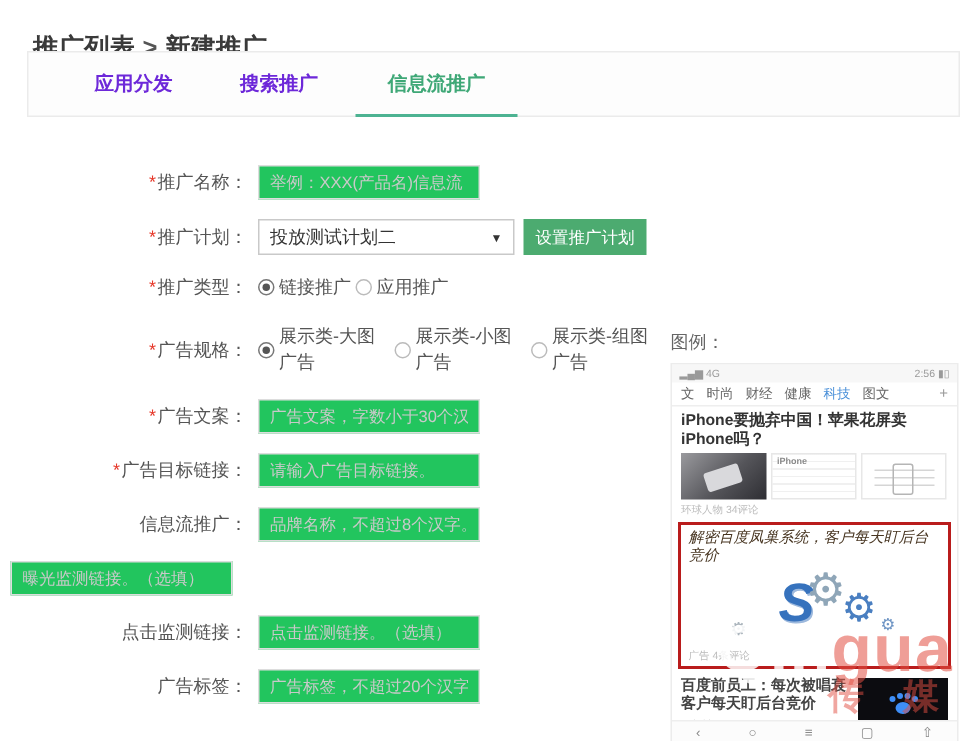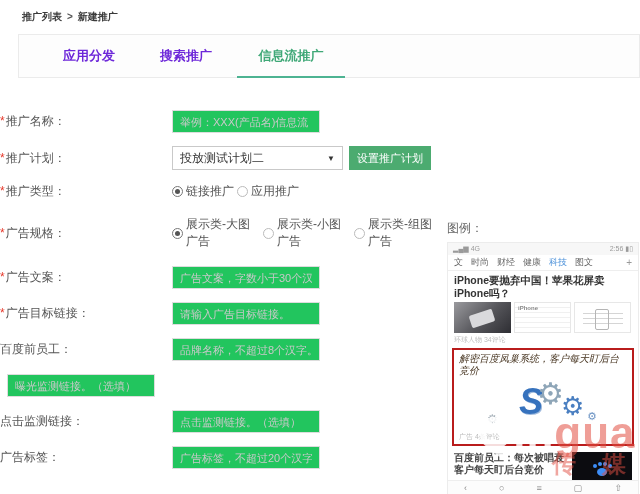--- a/index.html
+++ b/index.html
@@ -1,37 +1,37 @@
 <!DOCTYPE html>
 <html><head>
 <meta charset="utf-8">
 <style>
   * { margin:0; padding:0; box-sizing:border-box; }
   html,body { width:640px; height:494px; }
   body { font-family:"Liberation Sans", sans-serif; background:#fff; overflow:hidden; }
   .page { position:relative; width:640px; height:494px; background:#fff; overflow:hidden; }
 
   
-  .breadcrumb { position:absolute; top:10px; left:22px; font-size:10px; font-weight:bold; color:#3a3a3a; }
+  .breadcrumb { position:absolute; top:20px; left:22px; font-size:17px; font-weight:bold; color:#3a3a3a; }
   .breadcrumb .sep { margin:0 5px; color:#555; }
 
   
   .tabbar { position:absolute; top:34px; left:18px; right:0; height:44px; background:#fdfdfd;
             border:1px solid #ebebeb; display:flex; align-items:stretch; }
   .tab { width:96px; text-align:center; line-height:42px; font-size:13px; font-weight:bold;
          color:#6d28d9; position:relative; cursor:pointer; }
   .tab-1 { margin-left:22px; } .tab-2 { margin-left:1px; } .tab-3 { margin-left:9px; }
   .tab.active { color:#3fa877; }
   .tab.active::after { content:""; position:absolute; left:-6px; right:-6px; bottom:-1px; height:2px; background:#4db392; }
 
   
   .form { position:absolute; top:78px; left:0; width:445px; }
   .frow { display:flex; align-items:center; margin-bottom:13px; }
   .frow.first { margin-top:32px; }
-  .flabel { width:165px; text-align:left; font-size:12px; color:#555; flex-shrink:0; }
+  .flabel { width:165px; text-align:right; font-size:12px; color:#555; flex-shrink:0; }
   .req { color:#e6392b; margin-right:1px; font-size:12px; }
   .fctl { margin-left:7px; display:flex; align-items:center; }
   .finput { width:148px; height:23px; border:1px solid #ddd; font-size:11px; padding:0 7px;
             color:#333; outline:none; font-family:"Liberation Sans",sans-serif; background:#22c55e; }
   .finput::placeholder { color:#c9c9c9; }
   .fselect { width:171px; height:24px; border:1px solid #c9c9c9; background:#fff; display:flex;
              align-items:center; justify-content:space-between; padding:0 7px; font-size:12px; color:#333; cursor:pointer; }
   .caret { font-size:8px; color:#333; }
   .btn-green { height:24px; background:#4cab70; color:#fff; font-size:11px; border:none;
                padding:0 8px; margin-left:6px; cursor:pointer; font-family:"Liberation Sans",sans-serif; }
@@ -176,21 +176,21 @@
     </div>
 
     <div class="frow">
       <div class="flabel"><span class="req">*</span><span>广告目标链接：</span></div>
       <div class="fctl">
           <input class="finput" placeholder="请输入广告目标链接。" style="">
         </div>
     </div>
 
     <div class="frow">
-      <div class="flabel"><span>百度前员工：</span></div>
+      <div class="flabel"><span>信息流推广：</span></div>
       <div class="fctl">
           <input class="finput" placeholder="品牌名称，不超过8个汉字。（选填）" style="">
         </div>
     </div>
 
     <div class="frow">
       <div class="fctl">
           <input class="finput" placeholder="曝光监测链接。（选填）" style="">
         </div>
     </div>

